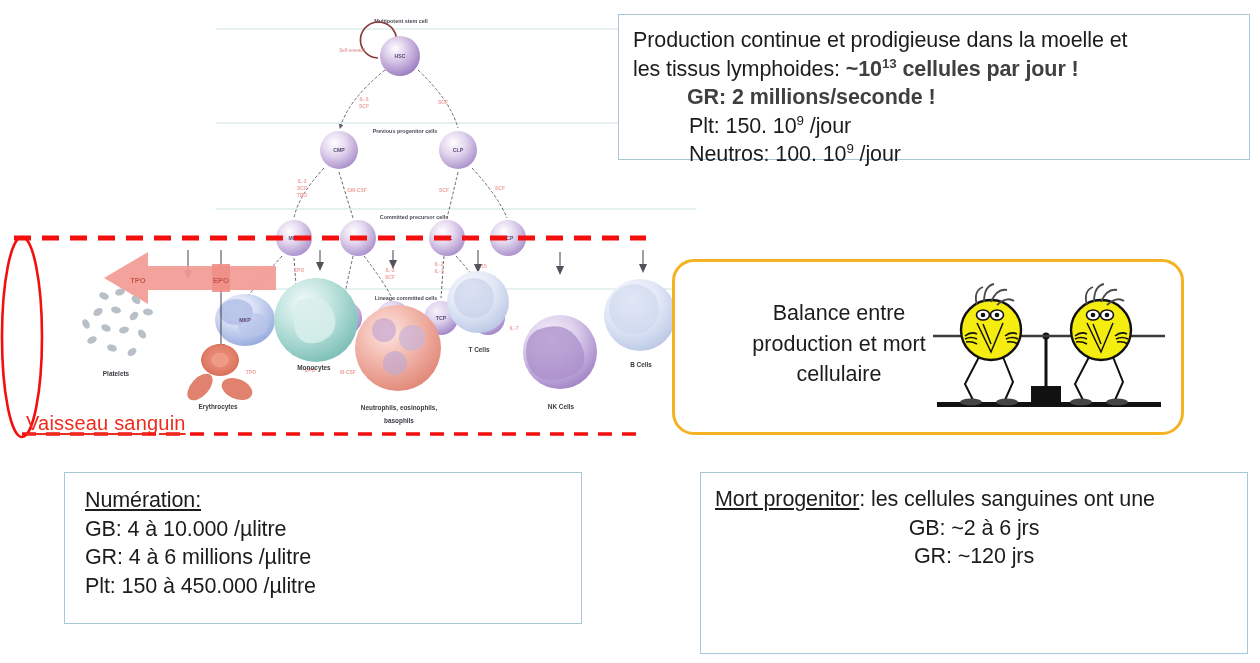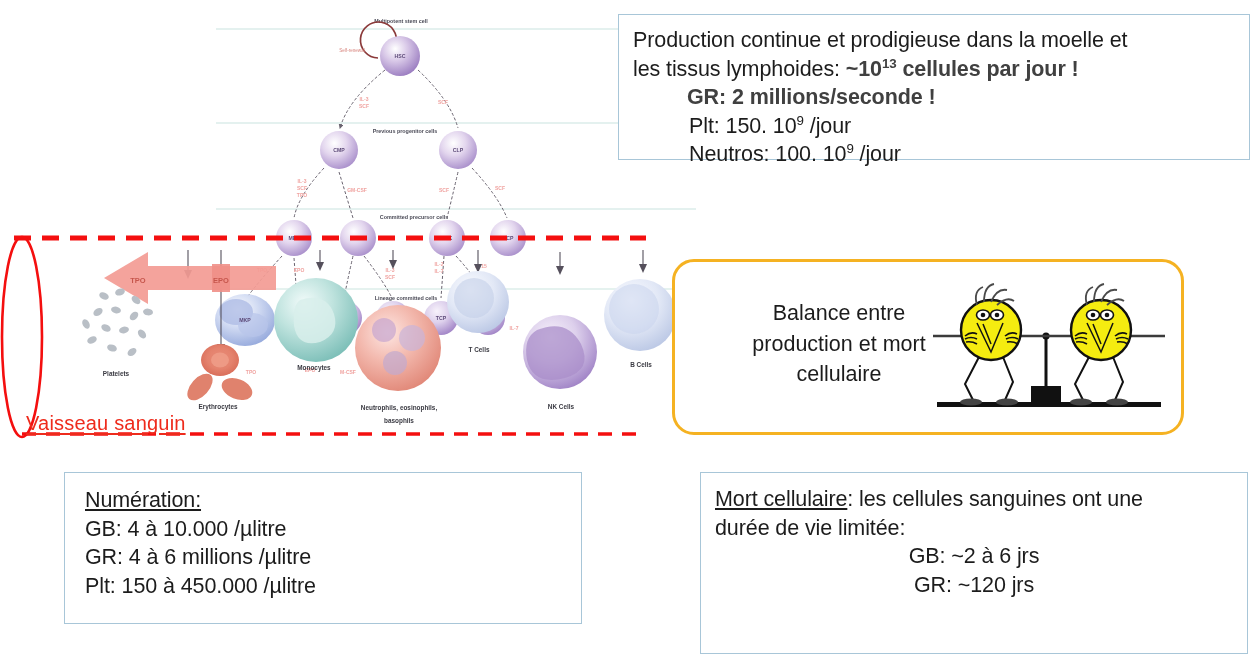--- a/index.html
+++ b/index.html
@@ -456,19 +456,18 @@
   </div>
 
   <div id="panel-numeration" class="panel panel-blue">
     <div class="txt u">Numération:</div>
     <div class="txt">GB: 4 à 10.000 /µlitre</div>
     <div class="txt">GR: 4 à 6 millions /µlitre</div>
     <div class="txt">Plt: 150 à 450.000 /µlitre</div>
   </div>
 
   <div id="panel-death" class="panel panel-blue">
-    <div class="txt"><span class="u">Mort cellulaire</span><span>: les cellules sanguines ont une</span></div>
-    <div class="txt">durée de vie limitée:</div>
+    <div class="txt"><span class="u">Mort progenitor</span><span>: les cellules sanguines ont une</span></div>
     <div class="txt centered">GB: ~2 à 6 jrs</div>
     <div class="txt centered">GR: ~120 jrs</div>
   </div>
 
 </div>
 
 </body></html>

